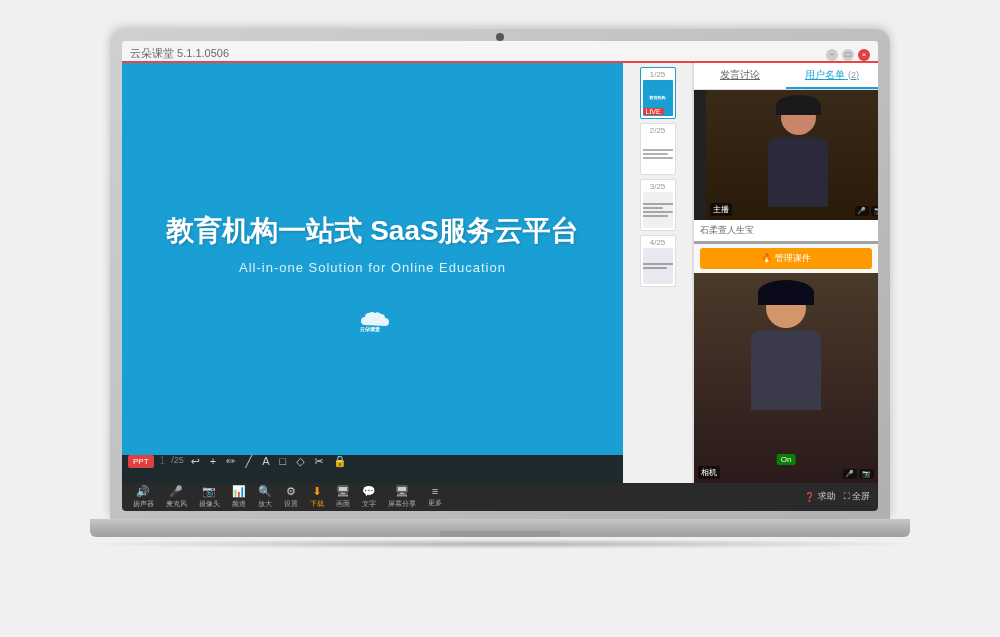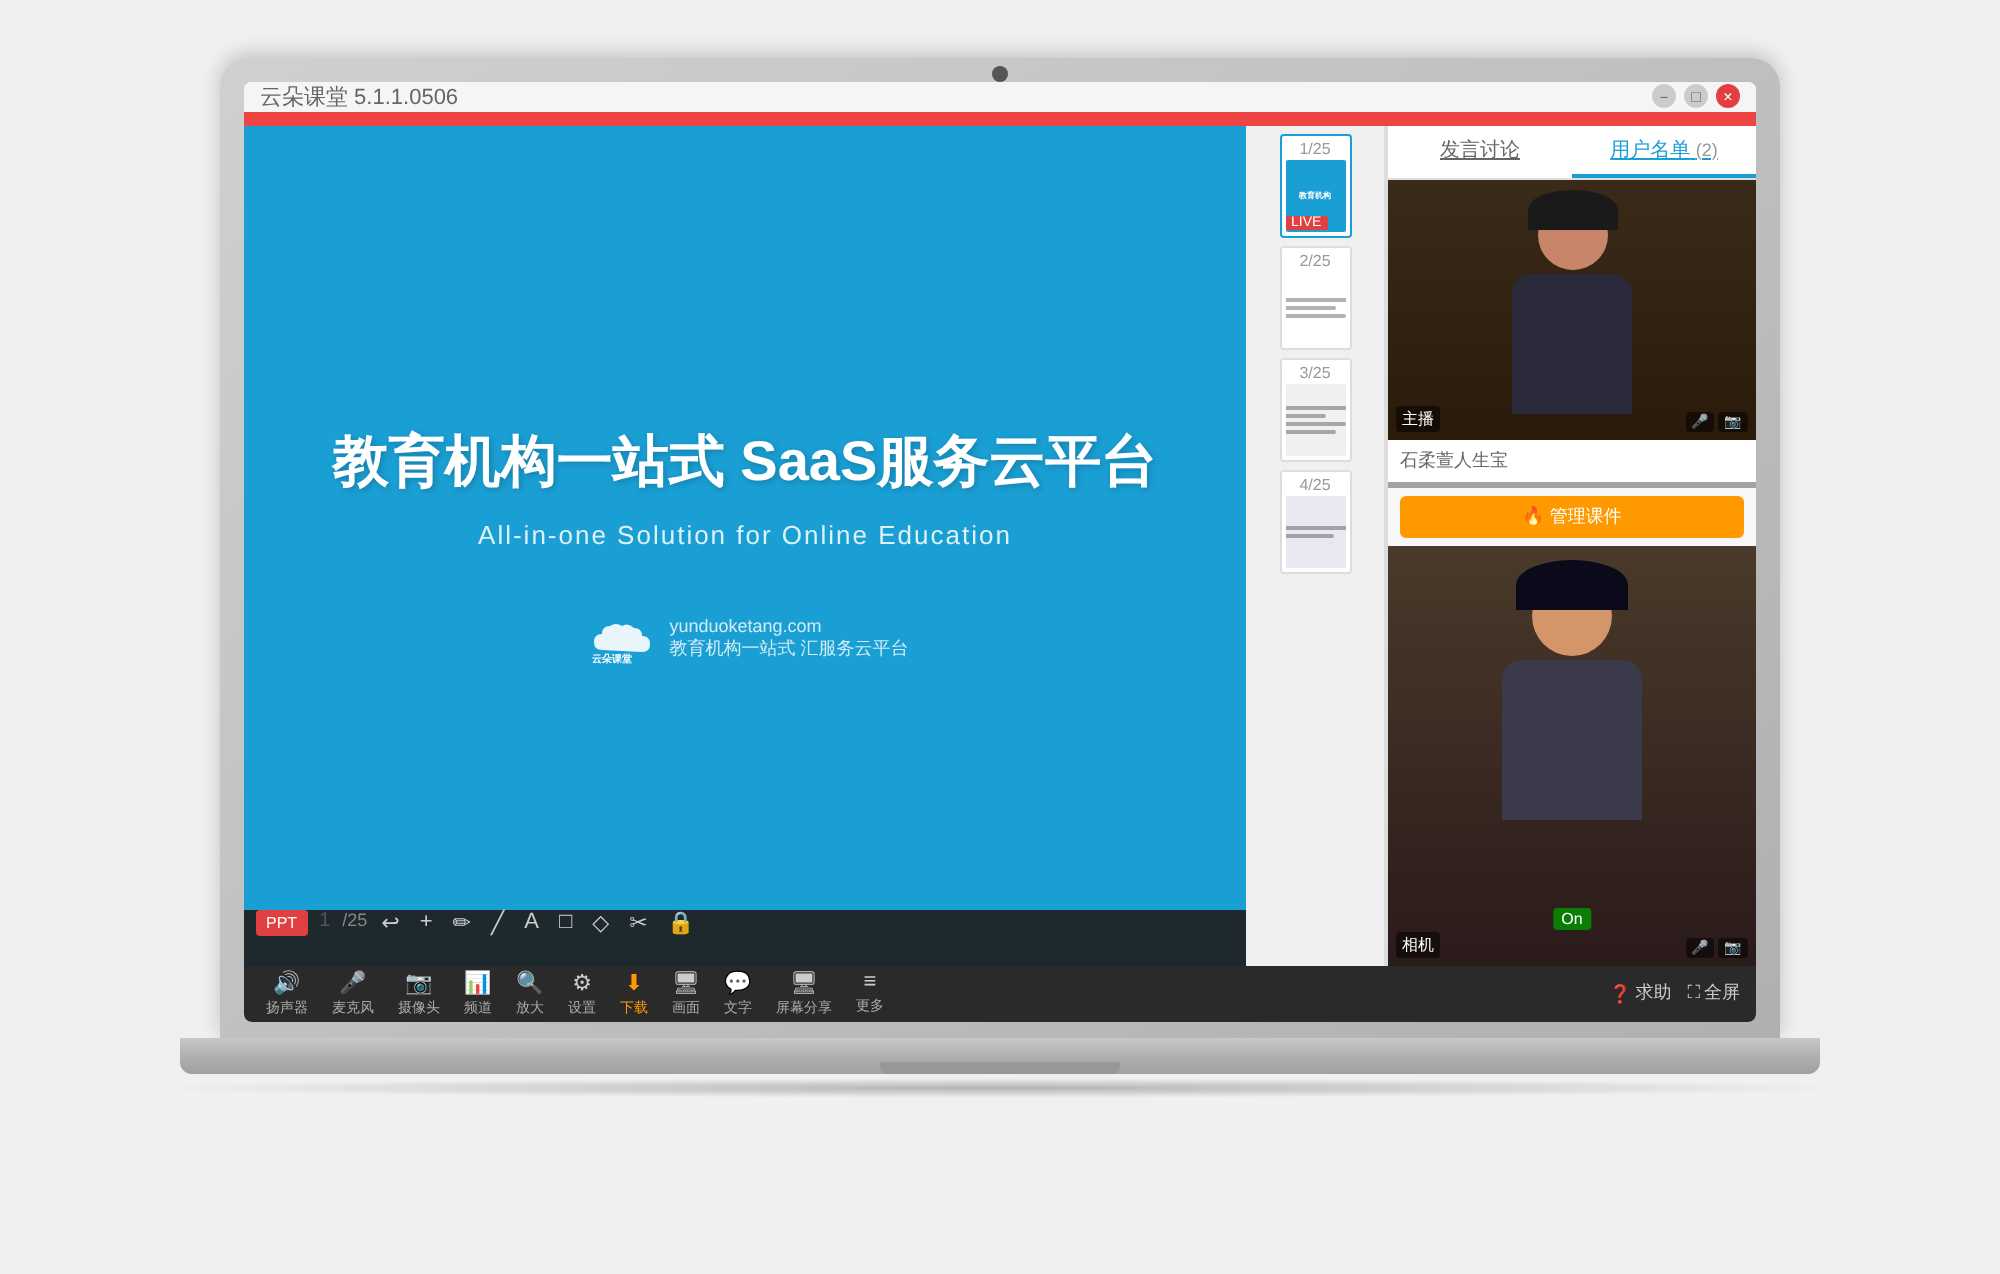--- a/index.html
+++ b/index.html
@@ -60,23 +60,23 @@
       width: 100%;
       height: 100%;
       background: #fff;
       display: flex;
       flex-direction: column;
     }
 
     .app-titlebar {
       height: 22px;
       background: #f5f5f5;
-      border-bottom: 7px solid #ef4444;
-      display: flex;
-      align-items: center;
+      border-bottom: 2px solid #ef4444;
+      display: flex;
+      align-items: flex-end;
       padding: 0 8px;
       font-size: 11px;
       color: #666;
       flex-shrink: 0;
     }
 
     .titlebar-controls {
       display: flex;
       gap: 4px;
       margin-left: auto;
@@ -298,20 +298,21 @@
       overflow: hidden;
       flex-shrink: 0;
     }
 
     .video-person-top {
       width: 100%;
       height: 100%;
       background: linear-gradient(180deg, #3a2a1a 0%, #2a1a0a 100%);
       position: relative;
       overflow: hidden;
+      margin-left: 12px;
     }
 
     .video-overlay-text {
       position: absolute;
       bottom: 4px;
       left: 4px;
       color: #fff;
       font-size: 8px;
       background: rgba(0,0,0,0.5);
       padding: 1px 3px;
@@ -585,24 +586,20 @@
 
           <div class="presentation-area">
             <div class="slide-title-zh">教育机构一站式  SaaS服务云平台</div>
             <div class="slide-title-en">All-in-one Solution for Online Education</div>
             <div class="slide-logo">
 
               <svg class="logo-icon" viewBox="0 0 36 28" fill="none">
                 <path d="M10 20 Q6 20 6 16 Q6 12 10 12 Q10 8 14 8 Q17 6 20 8 Q23 6 26 9 Q30 9 30 13 Q34 13 34 17 Q34 21 30 21 Z" fill="white" opacity="0.9"></path>
                 <text x="5" y="26" fill="white" font-size="5" font-weight="bold">云朵课堂</text>
               </svg>
-              <div class="logo-text">
-                <span class="logo-url">yunduoketang.com</span>
-                <span class="logo-slogan">教育机构一站式 汇服务云平台</span>
-              </div>
             </div>
 
             <div class="presentation-toolbar">
               <div class="toolbar-red-btn">PPT</div>
               <span class="toolbar-sep">1</span>
               <span style="color:#888;font-size:9px;">/25</span>
               <span class="toolbar-icon">↩</span>
               <span class="toolbar-icon">+</span>
               <span class="toolbar-icon">✏</span>
               <span class="toolbar-icon">╱</span>

